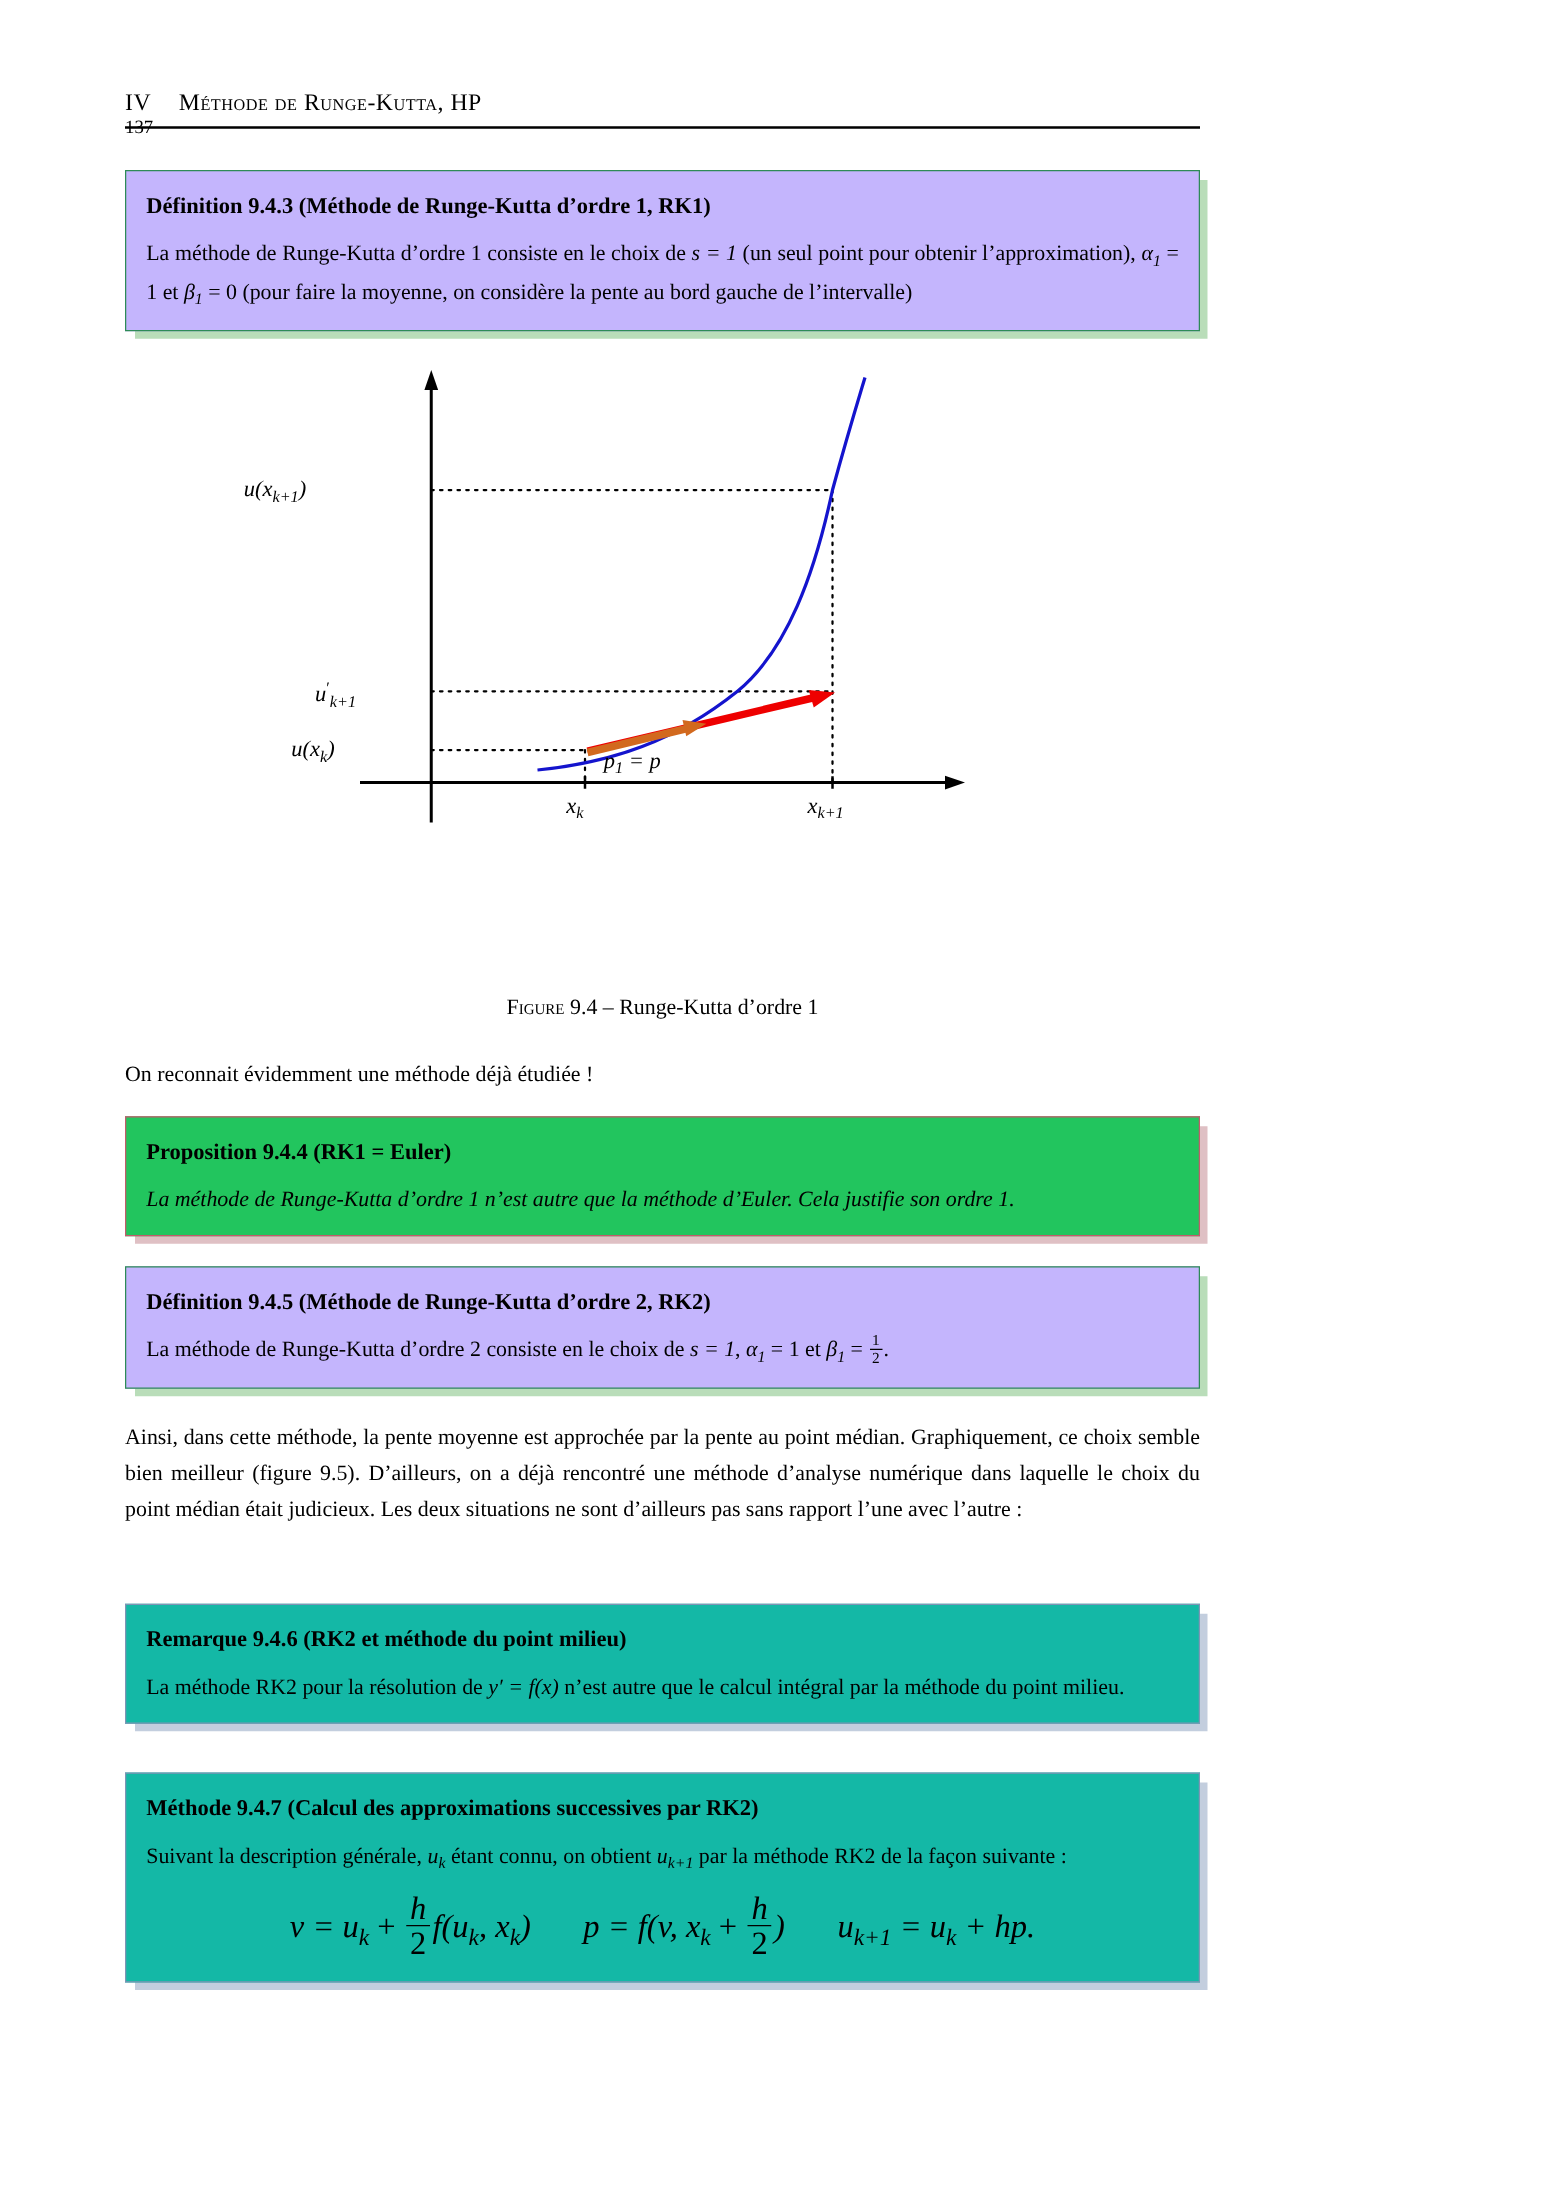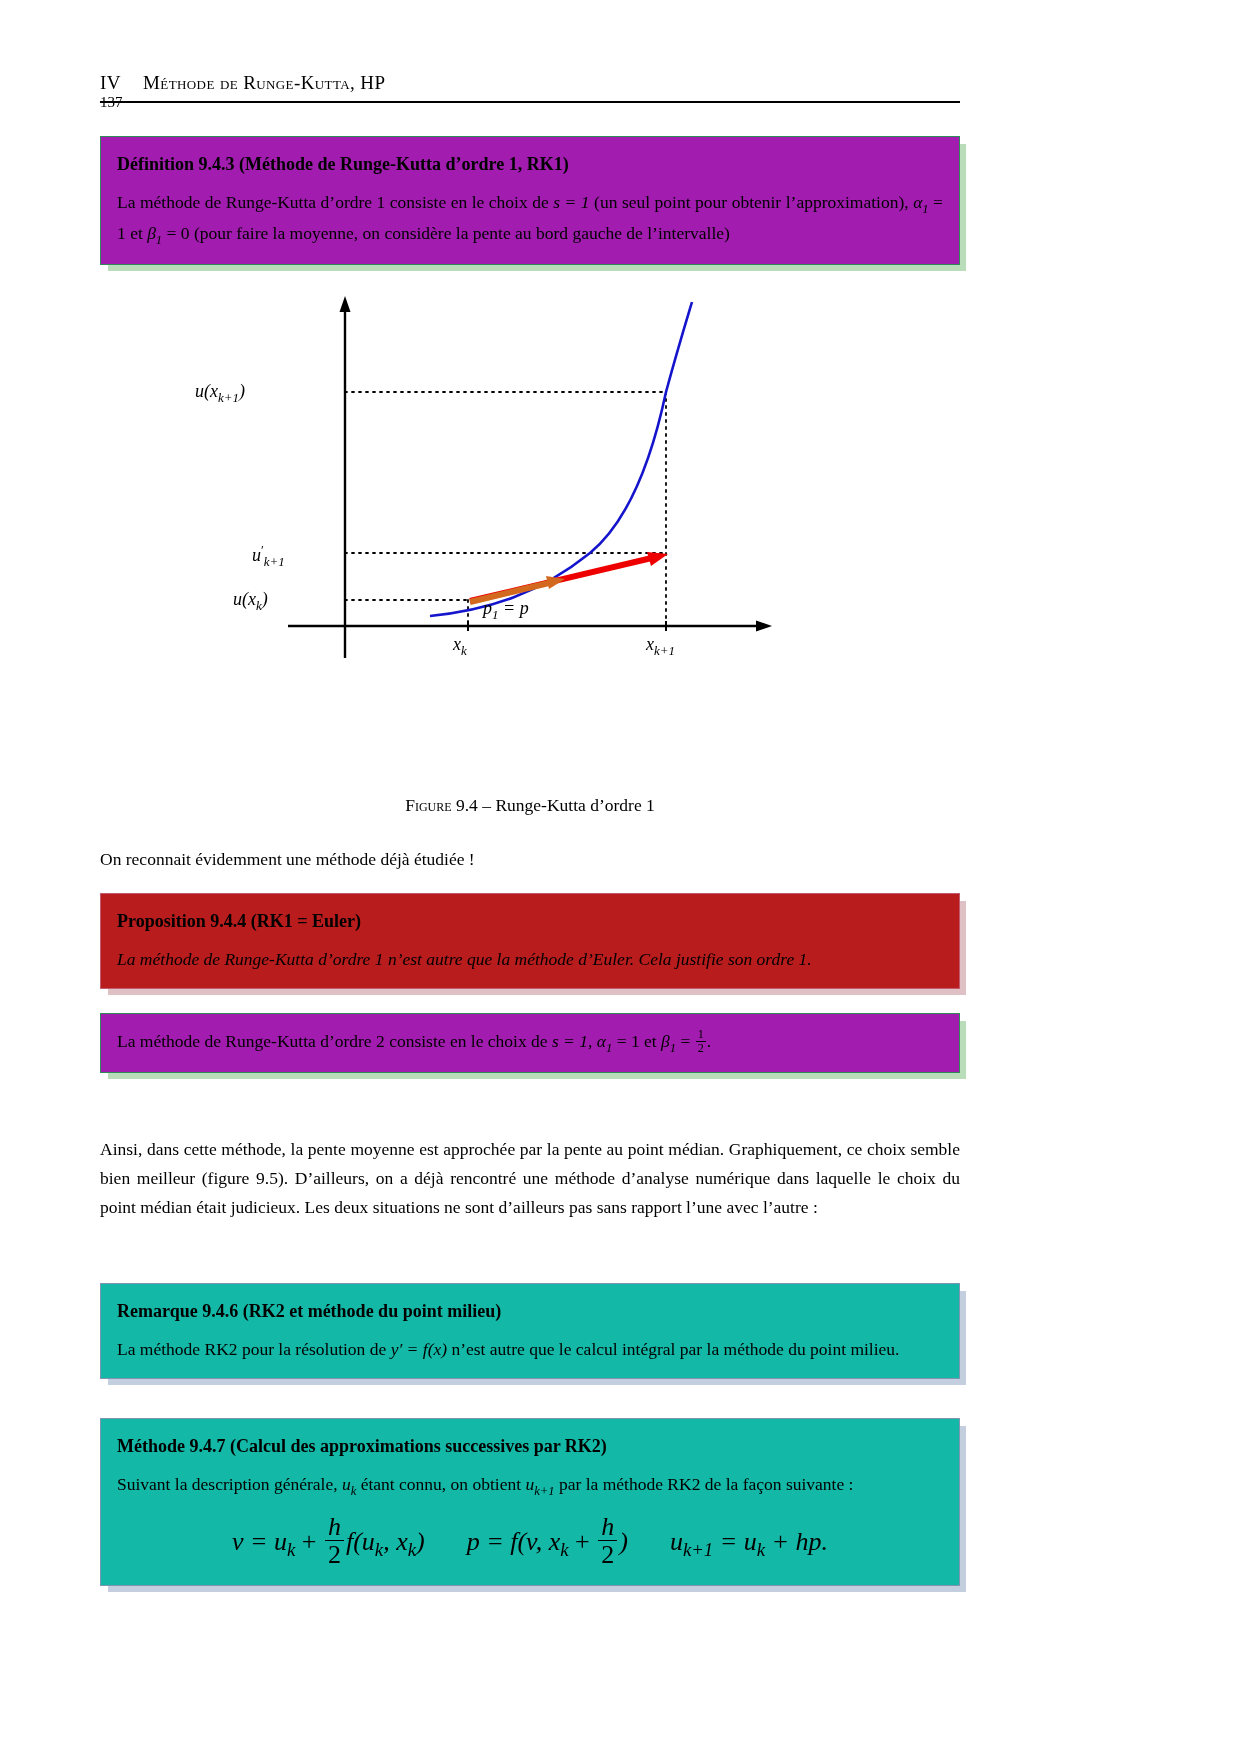--- a/index.html
+++ b/index.html
@@ -34,26 +34,26 @@
     position:absolute; left:100px; width:860px;
     box-sizing:border-box;
     padding:13px 16px 14px 16px;
     font-size:17.5px; line-height:1.62;
   }
   .box::after{
     content:""; position:absolute; left:6px; top:6px; right:-6px; bottom:-6px;
     z-index:-1;
   }
   .box-green {
-    background:#a21caf;
+    background:#c4b5fd;
     border:1.6px solid #2e8b57;
     box-shadow:7px 7px 0 -1px #b9ddb9;
   }
   .box-pink {
-    background:#b91c1c;
+    background:#22c55e;
     border:1.6px solid #c25b6b;
     border-top-width:1.6px;
     box-shadow:7px 7px 0 -1px #dfc0c4;
   }
   .box-blue {
     background:#14b8a6;
     border:1.6px solid #7f94b5;
     box-shadow:7px 7px 0 -1px #c3cede;
   }
   .box-title { font-weight:bold; font-size:18px; margin-bottom:9px; }
@@ -171,20 +171,21 @@
   </div>
 
   <div class="para" style="top:845px;">On reconnait évidemment une méthode déjà étudiée !</div>
 
   <div class="box box-pink" style="top:893px;">
     <div class="box-title">Proposition 9.4.4 (RK1 = Euler)</div>
     <div class="box-body italic">La méthode de Runge-Kutta d’ordre 1 n’est autre que la méthode d’Euler. Cela justifie son ordre 1.</div>
   </div>
 
   <div class="box box-green" style="top:1013px;">
+    <div class="box-title">Définition 9.4.5 (Méthode de Runge-Kutta d’ordre 2, RK2)</div>
     <div class="box-body"><span>La méthode de Runge-Kutta d’ordre 2 consiste en le choix de </span><span class="mi">s = 1</span><span>, </span><span class="mi">α</span><span class="sub mi">1</span><span> = 1 et </span><span class="mi">β</span><span class="sub mi">1</span><span> = </span><span class="frac"><span class="num">1</span><span class="den">2</span></span><span>.</span></div>
   </div>
 
   <div class="para" style="top:1135px;">Ainsi, dans cette méthode, la pente moyenne est approchée par la pente au point médian. Graphiquement, ce choix semble bien meilleur (figure 9.5). D’ailleurs, on a déjà rencontré une méthode d’analyse numérique dans laquelle le choix du point médian était judicieux. Les deux situations ne sont d’ailleurs pas sans rapport l’une avec l’autre :</div>
 
   <div class="box box-blue" style="top:1283px;">
     <div class="box-title">Remarque 9.4.6 (RK2 et méthode du point milieu)</div>
     <div class="box-body"><span>La méthode RK2 pour la résolution de </span><span class="mi">y′ = f(x)</span><span> n’est autre que le calcul intégral par la méthode du point milieu.</span></div>
   </div>
 

